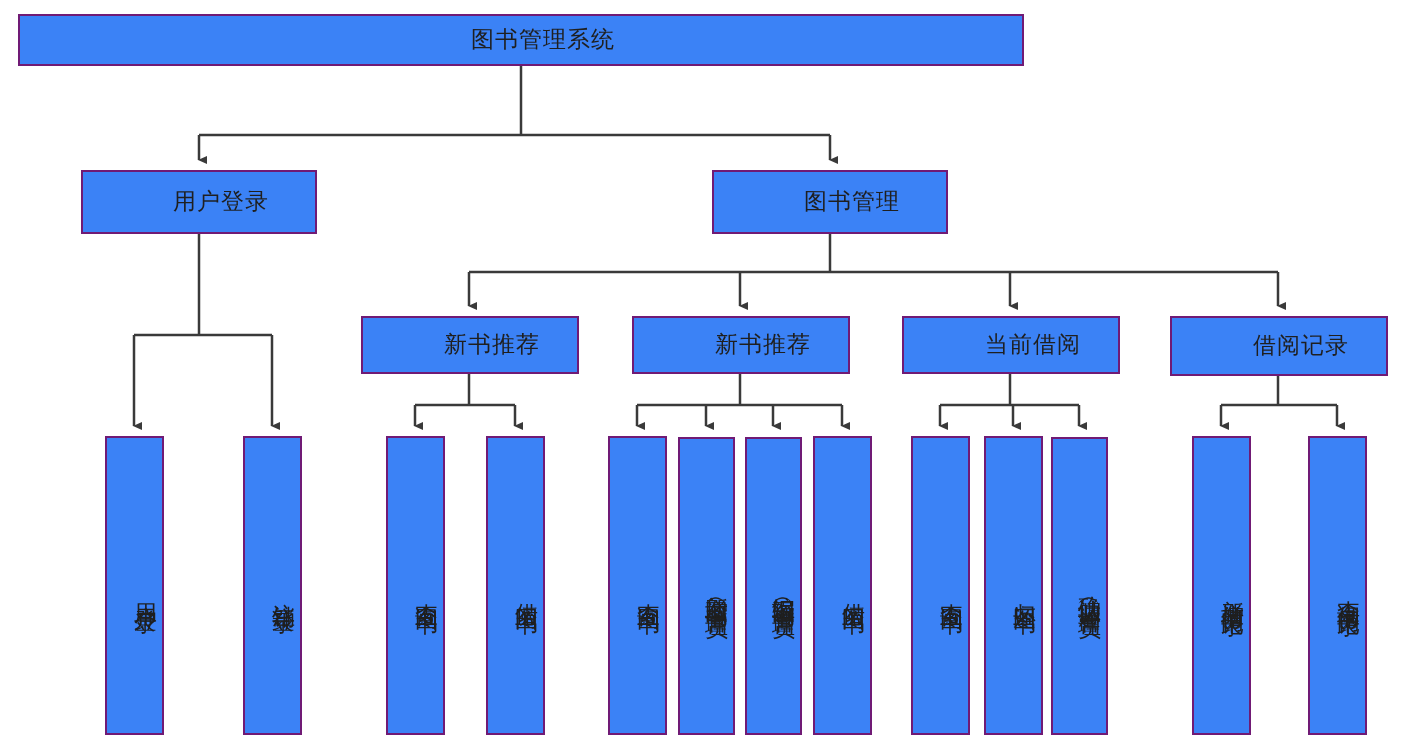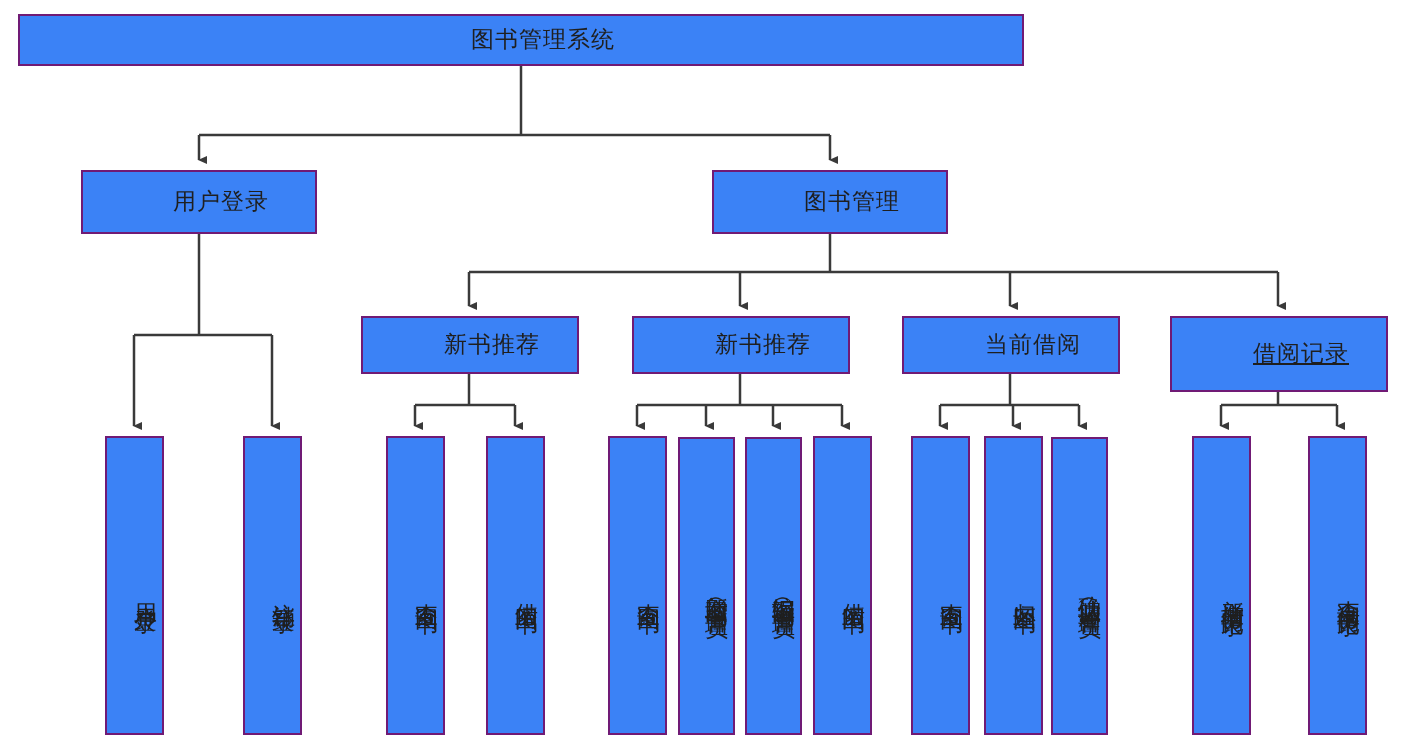--- a/index.html
+++ b/index.html
@@ -125,21 +125,21 @@
       </div>
       <div class="node h" style="left: 361px; top: 316px; width: 218px; height: 58px;">
         <span class="lbl">新书推荐</span>
       </div>
       <div class="node h" style="left: 632px; top: 316px; width: 218px; height: 58px;">
         <span class="lbl">新书推荐</span>
       </div>
       <div class="node h" style="left: 902px; top: 316px; width: 218px; height: 58px;">
         <span class="lbl">当前借阅</span>
       </div>
-      <div class="node h" style="left: 1170px; top: 316px; width: 218px; height: 76px; text-decoration: underline;">
+      <div class="node h" style="left: 1170px; top: 316px; width: 218px; height: 60px;">
         <span class="lbl">借阅记录</span>
       </div>
       <div class="node v" style="left: 105px; top: 436px; width: 59px; height: 299px;">
         <span class="lbl">用户登录</span>
       </div>
       <div class="node v" style="left: 243px; top: 436px; width: 59px; height: 299px;">
         <span class="lbl">注销登录</span>
       </div>
       <div class="node v" style="left: 386px; top: 436px; width: 59px; height: 299px;">
         <span class="lbl">查询图书</span>

